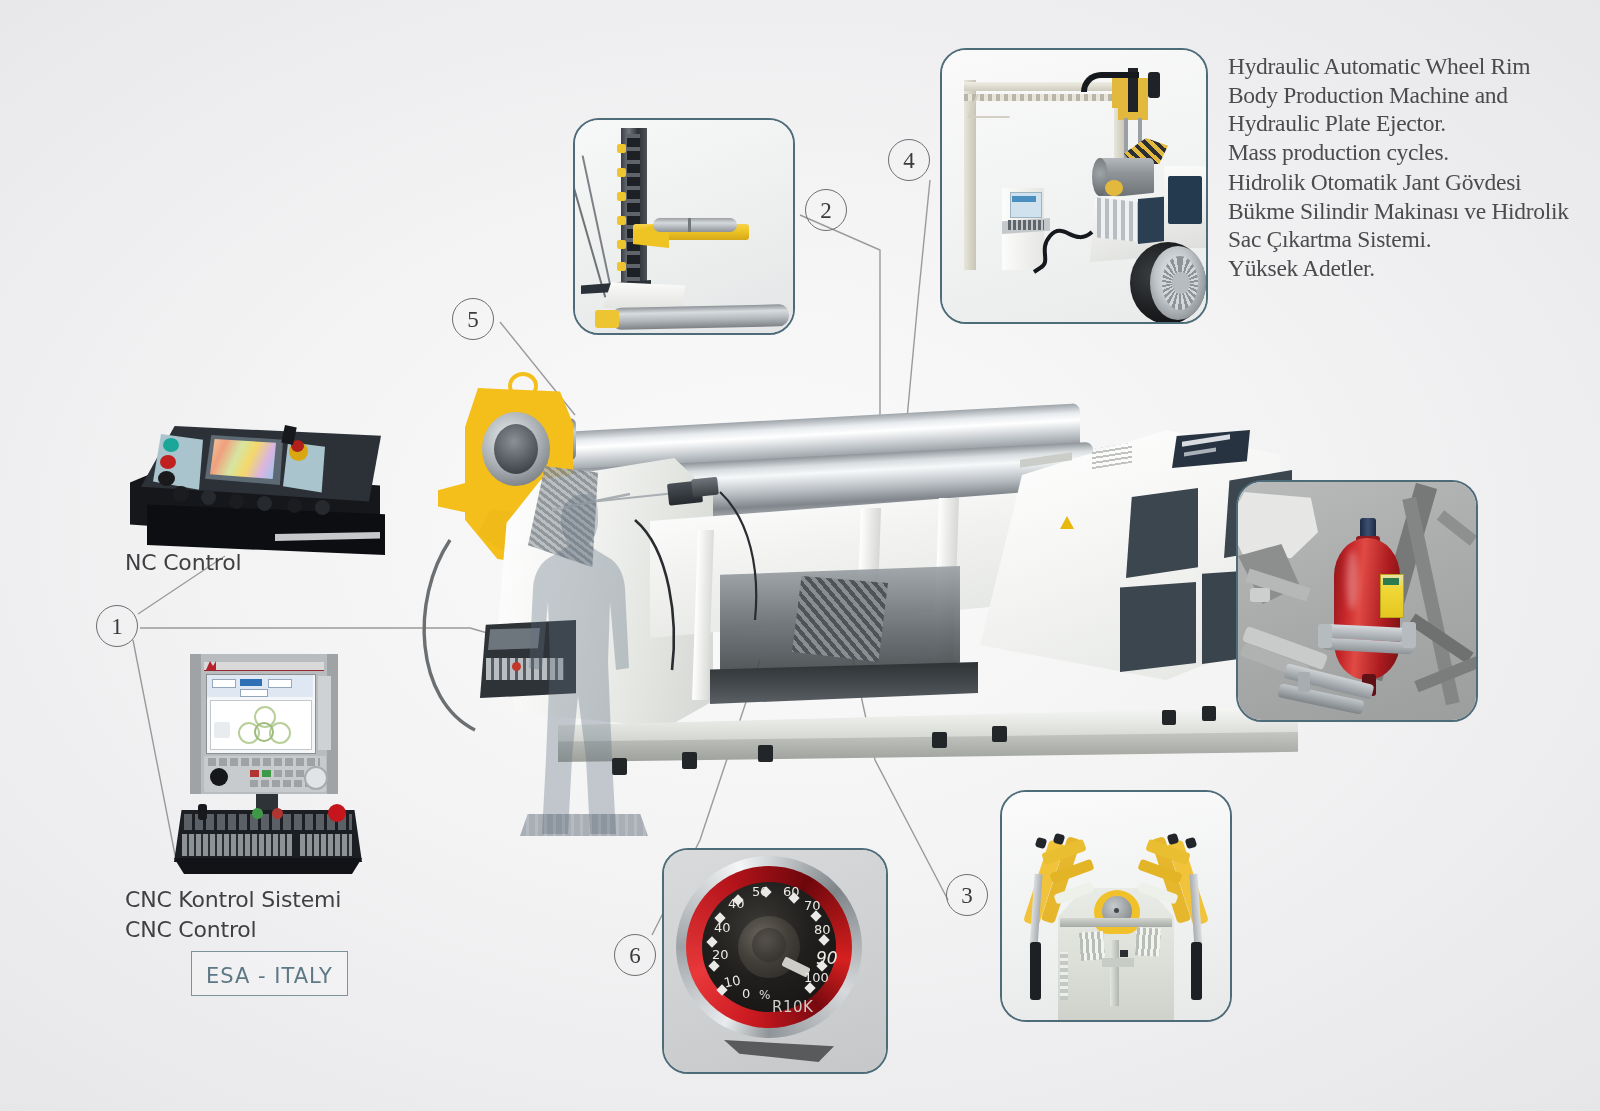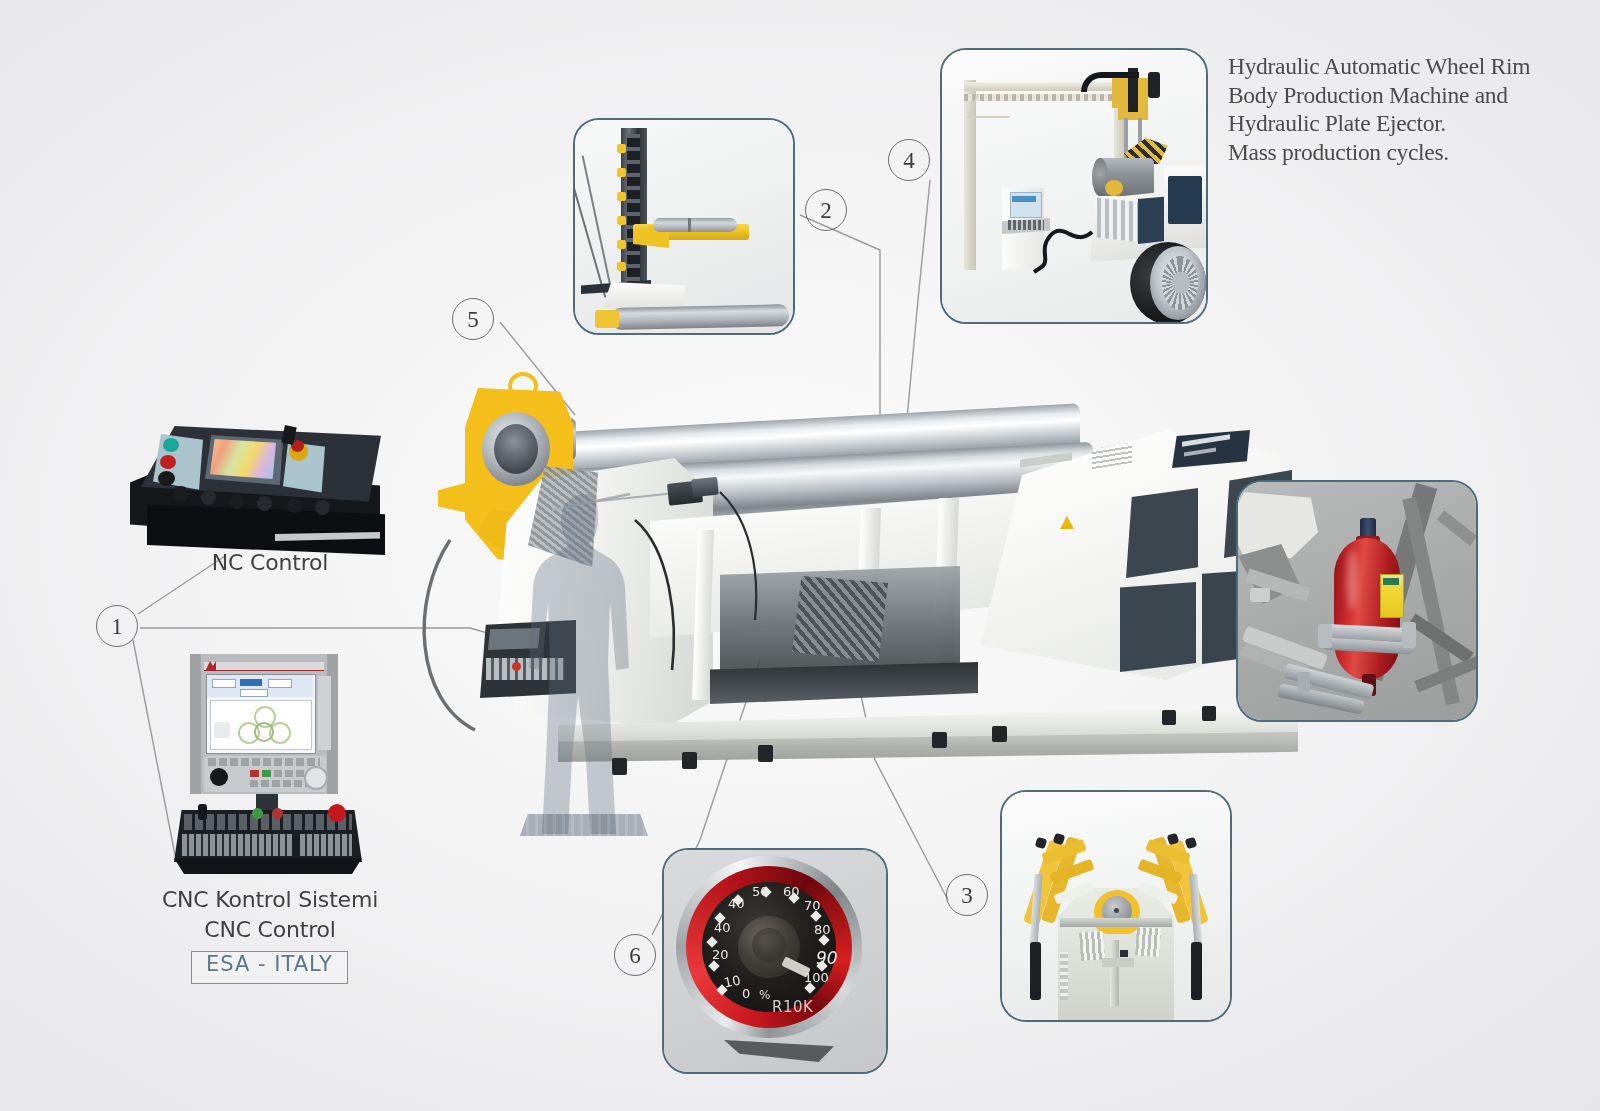--- a/index.html
+++ b/index.html
@@ -36,26 +36,26 @@
     box-shadow:0 0 0 1px rgba(255,255,255,.5) inset;
   }
   .thumb-inner{position:absolute;inset:0;overflow:hidden;}
 
   
   .desc{
     position:absolute;color:#4b4b4d;font-size:23.5px;line-height:1.22;
     font-family:Liberation Serif, serif;letter-spacing:-0.3px;white-space:pre-line;
   }
   .caption{
-    position:absolute;text-align:center;color:#404042;
+    position:absolute;text-align:left;color:#404042;
     font-size:22px;line-height:1.35;font-family:"DejaVu Sans", sans-serif;
     letter-spacing:-0.2px;
   }
   .esa{
-    position:absolute;border:1.6px solid #7d939c;padding:0 14px 7px;
+    position:absolute;border:1.6px solid #7d939c;padding:12px 14px 7px;
     color:#5d7885;font-size:21px;letter-spacing:1px;
     font-family:"DejaVu Sans", sans-serif;background:rgba(255,255,255,.25);
   }
 
   
   .sh{position:absolute;}
 </style>
 </head>
 <body>
 
@@ -102,20 +102,24 @@
       <span>6</span>
     </div>
   <div class="cnum" style="left:1191px;top:554px;">
       <span>7</span>
     </div>
 
   <div class="desc" style="left:1228px;top:52px;width:360px;">Hydraulic Automatic Wheel Rim
 Body Production Machine and
 Hydraulic Plate Ejector.
 Mass production cycles.</div>
+  <div class="desc" style="left:1228px;top:168px;width:365px;">Hidrolik Otomatik Jant Gövdesi
+Bükme Silindir Makinası  ve Hidrolik
+Sac Çıkartma Sistemi.
+Yüksek Adetler.</div>
 
   <div class="abs" style="left:125px;top:408px;width:275px;height:150px;">
 
     <div class="sh" style="left:5px;top:62px;width:250px;height:70px;background:#15171b;
         clip-path:polygon(0% 18%, 12% 0%, 100% 22%, 100% 88%, 88% 100%, 0% 78%);"></div>
     <div class="sh" style="left:22px;top:92px;width:238px;height:55px;background:#0c0e11;
         clip-path:polygon(0% 8%, 100% 26%, 100% 100%, 0% 82%);"></div>
 
     <div class="sh" style="left:16px;top:18px;width:240px;height:82px;background:#2c3138;
         clip-path:polygon(14% 0%, 100% 12%, 95% 92%, 0% 74%);"></div>

